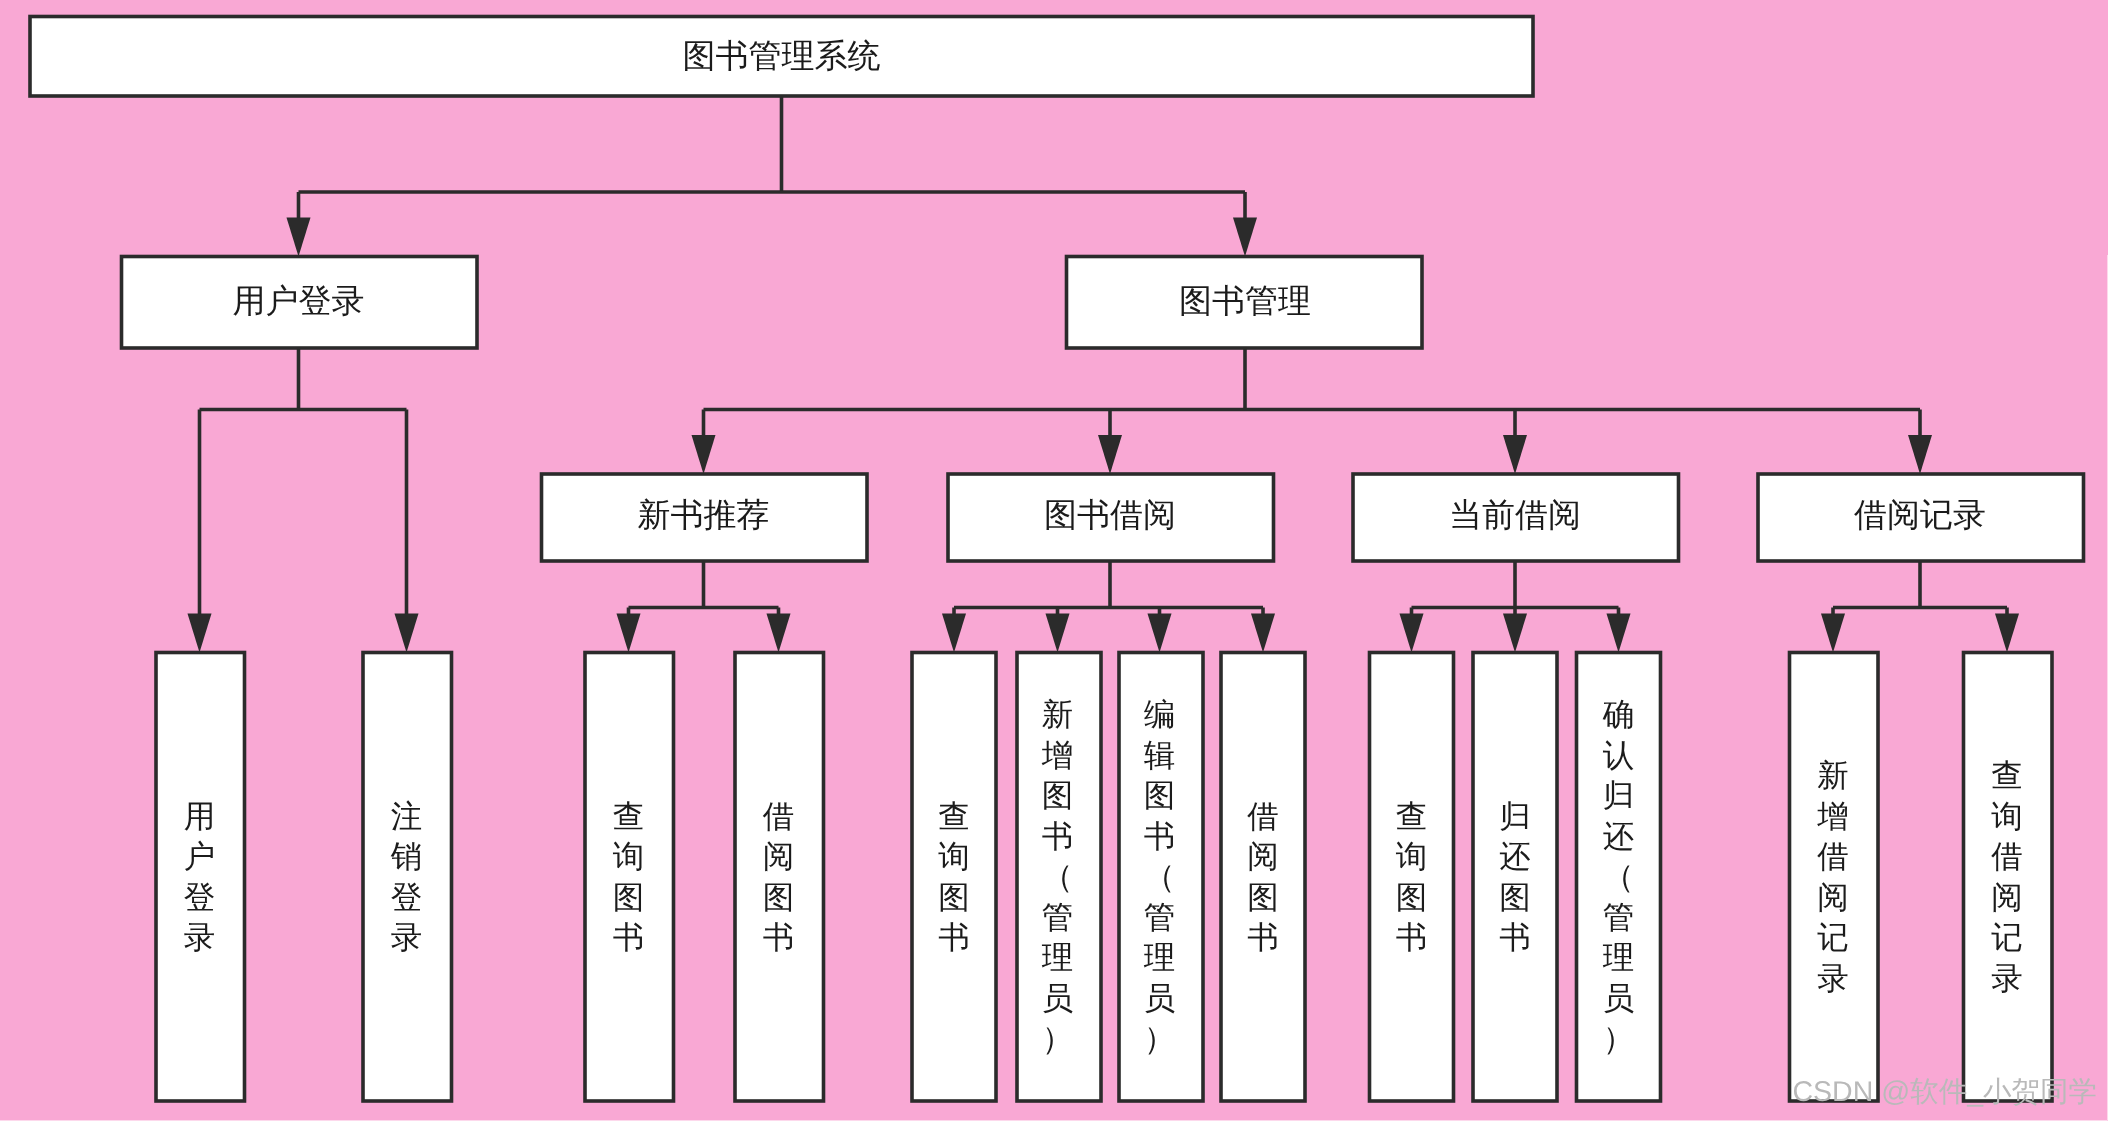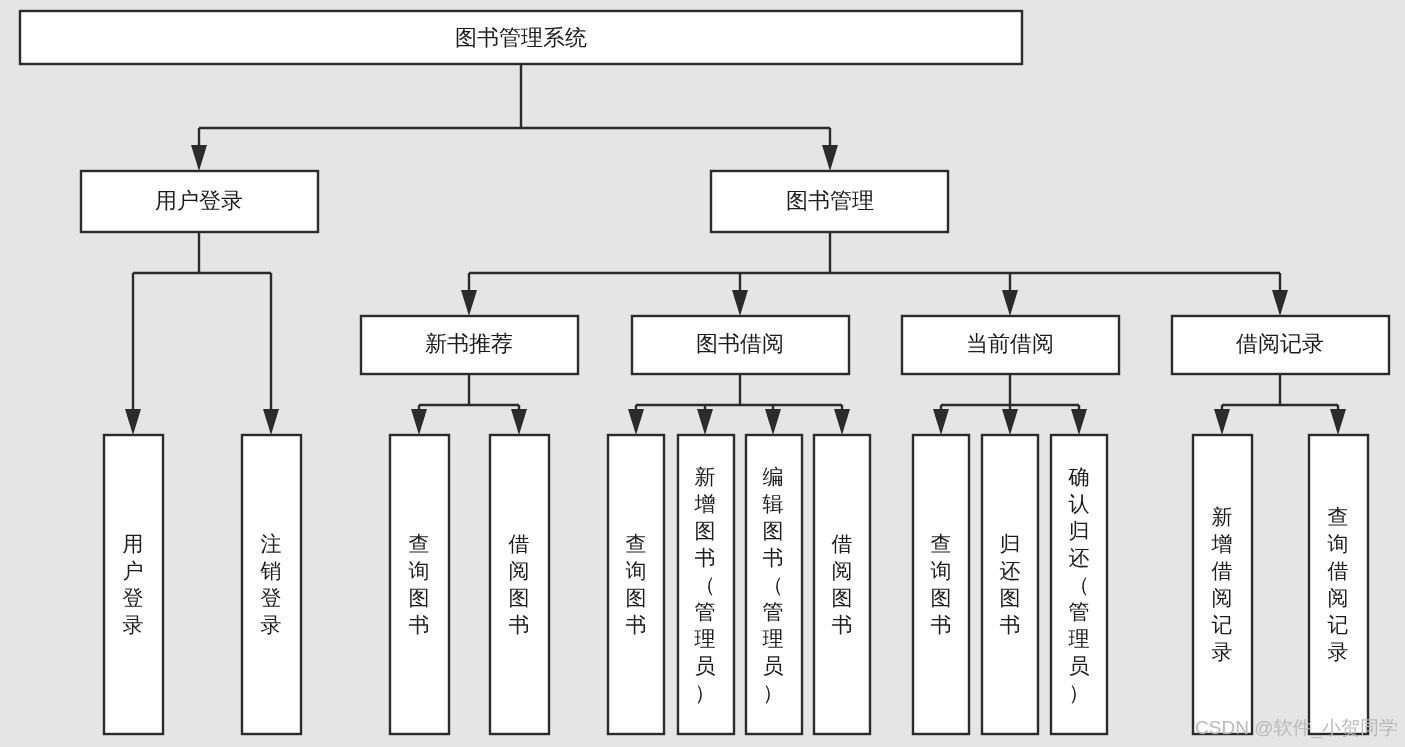--- a/index.html
+++ b/index.html
@@ -8,21 +8,21 @@
     padding: 0;
     background: #ffffff;
   }
   body {
     font-family: "Liberation Sans", "DejaVu Sans", sans-serif;
   }
   #diagram-root {
     position: relative;
     width: 1405px;
     height: 747px;
-    background: #e5e5e5;
+    background: #f9a8d4;
     overflow: hidden;
   }
   svg#flowchart {
     position: absolute;
     left: 0;
     top: 0;
     width: 1405px;
     height: 747px;
     display: block;
   }

